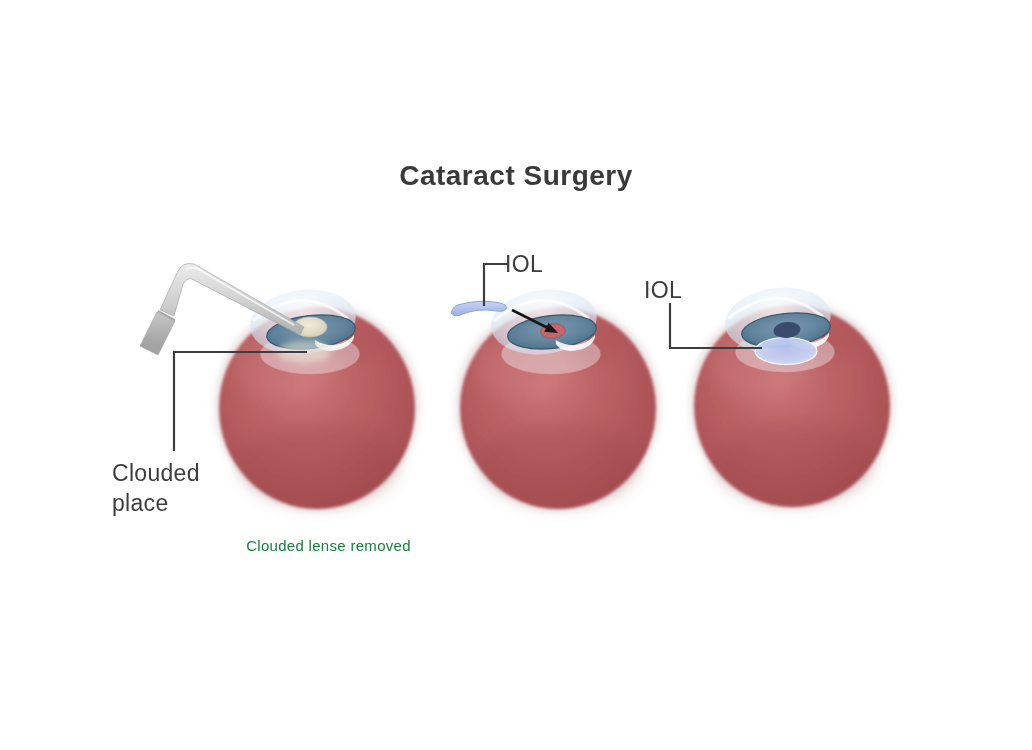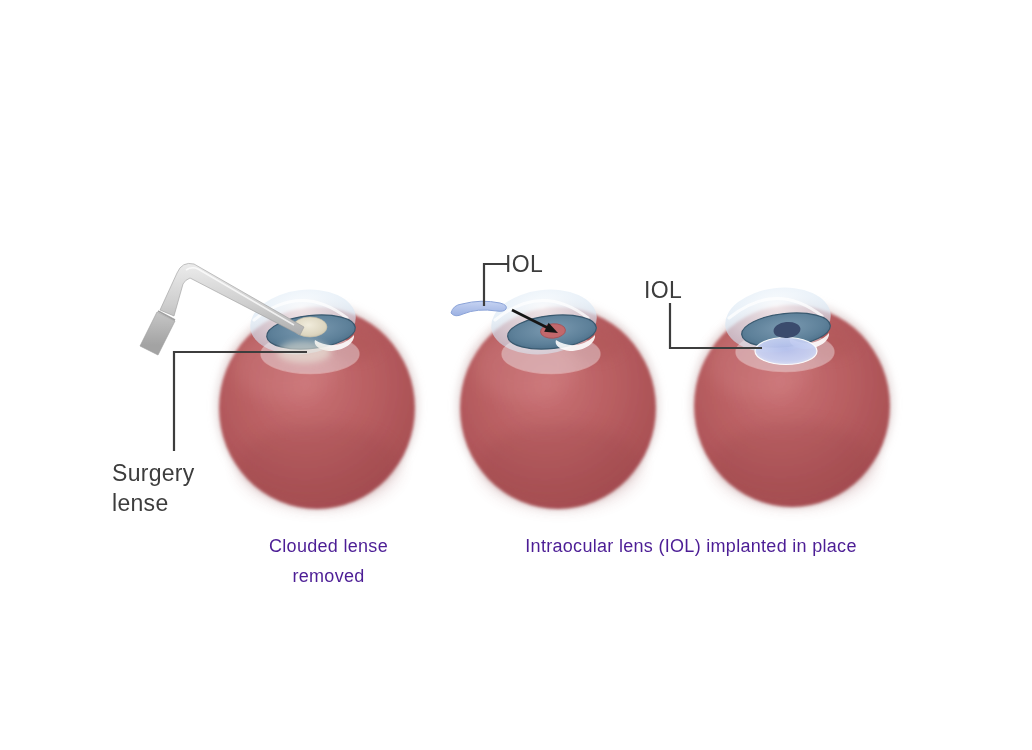--- a/index.html
+++ b/index.html
@@ -20,31 +20,32 @@
   .lbl{
     position:absolute;
     font-size:23px;line-height:30px;letter-spacing:.3px;
     color:#3d3d3d;
   }
   .lbl-clouded{left:112px;top:458px;width:120px;}
   .lbl-iol-insert{left:505px;top:249px;width:60px;}
   .lbl-iol-implanted{left:644px;top:275px;width:60px;}
   .caption{
     position:absolute;
-    font-size:18px;line-height:30px;letter-spacing:.3px;
-    color:#4c1d95;text-align:center;
+    font-size:15px;line-height:30px;letter-spacing:.3px;
+    color:#15803d;text-align:center;
   }
   .caption-step1{left:246px;top:531px;width:165px;}
   .caption-step2{left:462px;top:531px;width:458px;}
 </style>
 </head>
 <body>
 
 <div class="canvas">
 
+  <div class="title">Cataract Surgery</div>
 
   <svg class="illustration" width="1032" height="750" viewBox="0 0 1032 750">
     <defs>
       <filter id="b05" x="-40%" y="-40%" width="180%" height="180%">
           <feGaussianBlur stdDeviation="0.5"></feGaussianBlur>
         </filter>
       <filter id="b1" x="-40%" y="-40%" width="180%" height="180%">
           <feGaussianBlur stdDeviation="1.4"></feGaussianBlur>
         </filter>
       <filter id="b3" x="-60%" y="-60%" width="220%" height="220%">
@@ -144,20 +145,19 @@
       <use href="#eyeBase" transform="translate(792 402)"></use>
       <ellipse cx="786" cy="351" rx="31" ry="13.5" fill="url(#gIolImp)" stroke="#ffffff" stroke-width="1.2" opacity="0.95"></ellipse>
       <ellipse cx="787" cy="330" rx="13.5" ry="8" fill="#3b4b6d" transform="rotate(-6 787 330)"></ellipse>
     </g>
 
     <polyline points="307,352 174,352 174,451" fill="none" stroke-width="2.2" stroke="#3d3d3d"></polyline>
     <polyline points="508,264 484,264 484,306" fill="none" stroke-width="2.2" stroke="#3d3d3d"></polyline>
     <polyline points="670,303 670,348 762,348" fill="none" stroke-width="2.2" stroke="#3d3d3d"></polyline>
   </svg>
 
-  <div class="lbl lbl-clouded">Surgery lense</div>
+  <div class="lbl lbl-clouded">Clouded place</div>
   <div class="lbl lbl-iol-insert">IOL</div>
   <div class="lbl lbl-iol-implanted">IOL</div>
 
   <div class="caption caption-step1">Clouded lense removed</div>
-  <div class="caption caption-step2">Intraocular lens (IOL) implanted in place</div>
 
 </div>
 
 </body></html>

